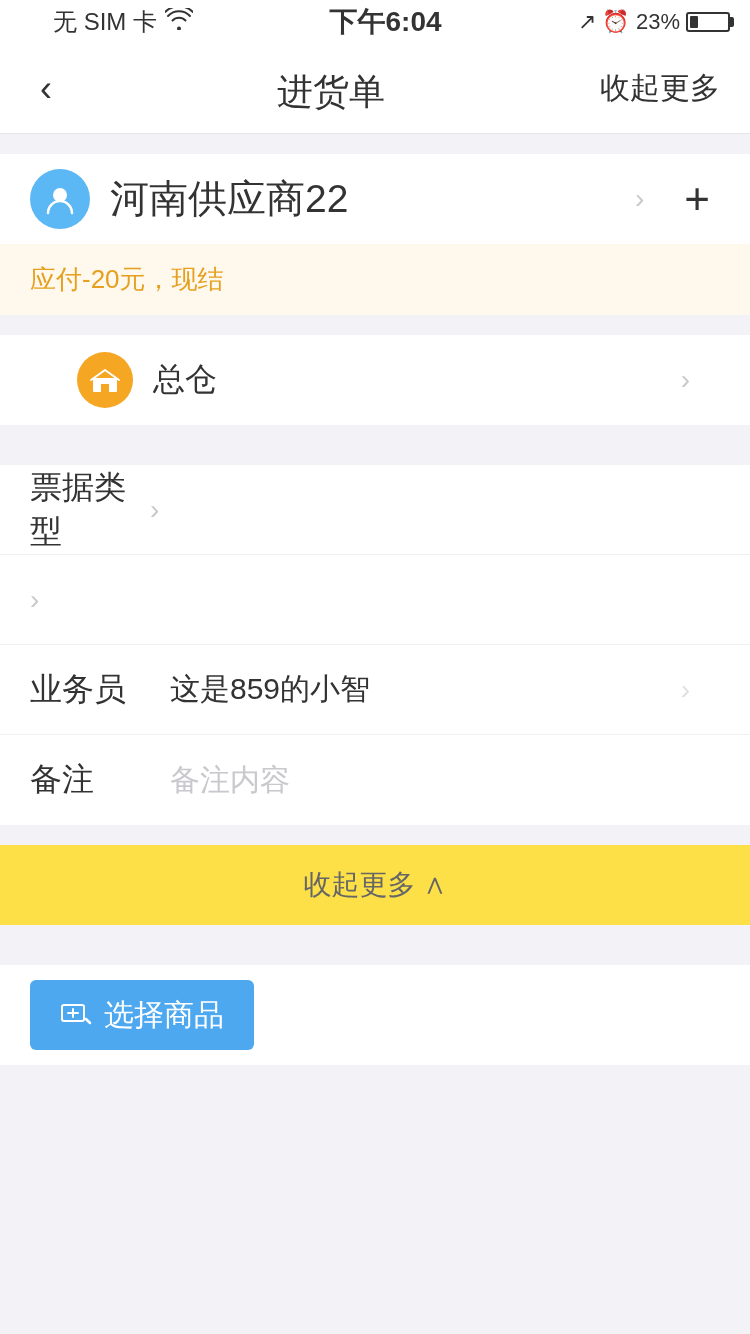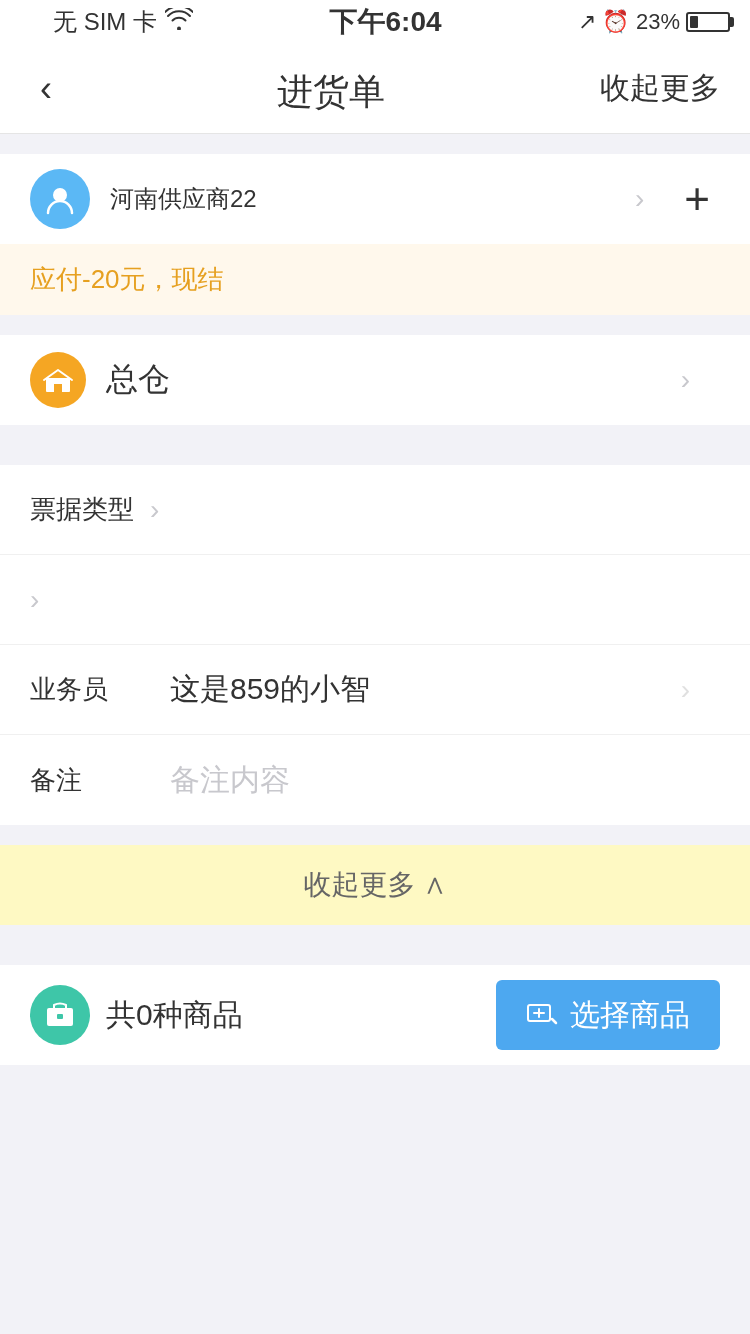--- a/index.html
+++ b/index.html
@@ -102,21 +102,21 @@
       width: 60px; height: 60px;
       border-radius: 50%;
       background: #5bb8f5;
       display: flex; align-items: center; justify-content: center;
       margin-right: 20px;
       flex-shrink: 0;
     }
     .supplier-avatar svg { width: 36px; height: 36px; }
     .supplier-name {
       flex: 1;
-      font-size: 24px;
+      font-size: 39px;
       color: #333;
     }
     .chevron-icon {
       color: #c8c8cd;
       font-size: 28px;
       margin-right: 30px;
     }
     .plus-btn {
       font-size: 44px;
       color: #333;
@@ -133,20 +133,21 @@
       color: #e6a020;
     }
 
     
     .warehouse-row {
       display: flex;
       align-items: center;
       padding: 0 30px;
       height: 90px;
       background: #fff;
+      margin-left: 47px;
     }
     .warehouse-icon {
       width: 56px; height: 56px;
       border-radius: 50%;
       background: #f5a623;
       display: flex; align-items: center; justify-content: center;
       margin-right: 20px;
       flex-shrink: 0;
     }
     .warehouse-name {
@@ -163,38 +164,38 @@
     .form-row {
       display: flex;
       align-items: center;
       padding: 0 30px;
       height: 90px;
       border-bottom: 1px solid #f0f0f0;
       cursor: pointer;
     }
     .form-row:last-child { border-bottom: none; }
     .form-label {
-      font-size: 26px;
+      font-size: 32px;
       color: #333;
       width: 120px;
       flex-shrink: 0;
     }
     .form-value {
       flex: 1;
       font-size: 30px;
       color: #333;
       padding-left: 20px;
     }
     .form-placeholder {
       color: #c8c8cd;
     }
 
     
     .collapse-row {
-      background: #fef9c3;
+      background: #fde047;
       display: flex;
       align-items: center;
       justify-content: center;
       height: 80px;
       margin-top: 20px;
       cursor: pointer;
     }
     .collapse-text {
       font-size: 28px;
       color: #666;
@@ -340,30 +341,20 @@
   </div>
 </div>
 
 <div class="collapse-row">
   <span class="collapse-text">收起更多 ∧</span>
 </div>
 
 <div class="section-gap"></div>
 
 <div class="bottom-bar">
-  <div class="product-count-wrap">
-    <div class="product-icon">
-      <svg width="34" height="34" viewBox="0 0 34 34" fill="none">
-        <rect x="4" y="10" width="26" height="18" rx="2" fill="white"></rect>
-        <path d="M11 10 V7 Q17 4 23 7 V10" stroke="white" stroke-width="2" fill="none"></path>
-        <rect x="14" y="16" width="6" height="5" rx="1" fill="#3ec6a8"></rect>
-      </svg>
-    </div>
-    <span class="product-count-text">共0种商品</span>
-  </div>
   <div class="select-btn">
     <svg width="32" height="28" viewBox="0 0 32 28" fill="none">
       <rect x="2" y="4" width="22" height="16" rx="2" stroke="white" stroke-width="2" fill="none"></rect>
       <path d="M8 12h10M13 8v8" stroke="white" stroke-width="2" stroke-linecap="round"></path>
       <path d="M26 18l4 4" stroke="white" stroke-width="2.5" stroke-linecap="round"></path>
     </svg>
     <span>选择商品</span>
   </div>
 </div>
 

